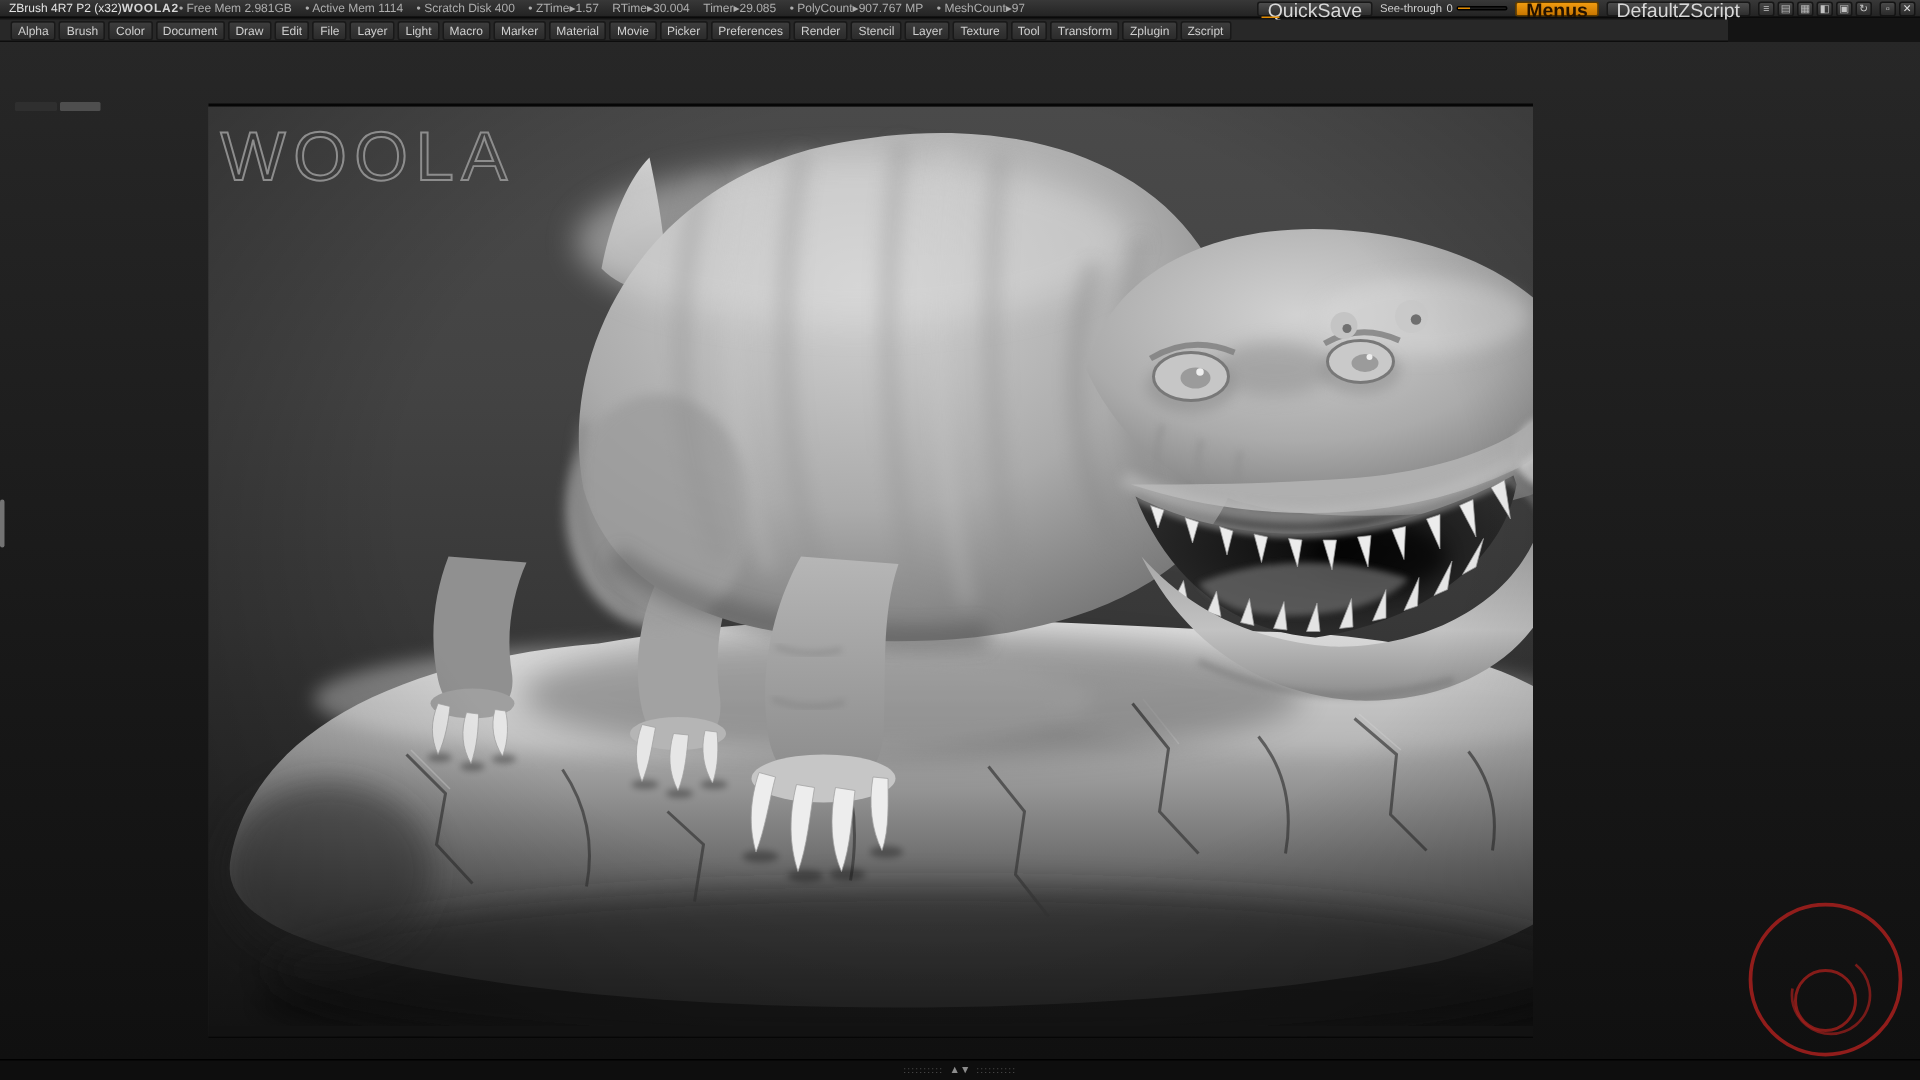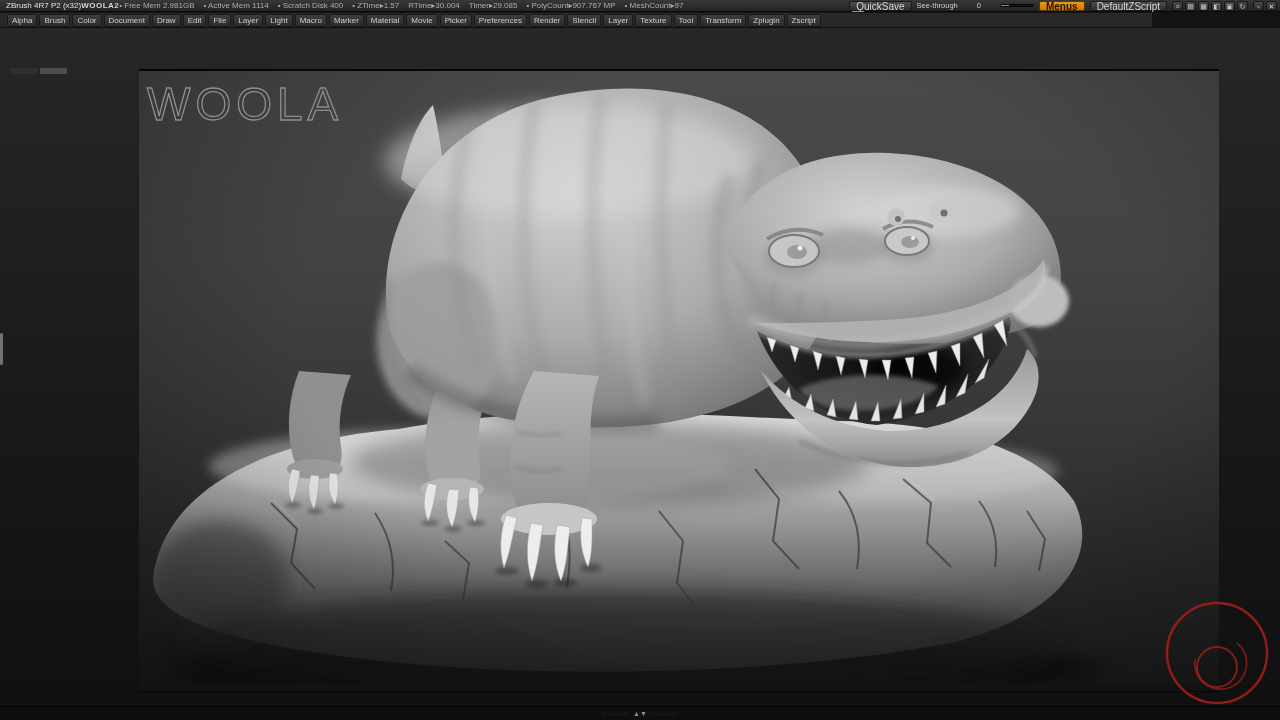--- a/index.html
+++ b/index.html
@@ -9,26 +9,26 @@
 
   
   .titlebar { position:absolute; top:0; left:0; width:1280px; height:12px;
               background:linear-gradient(#383838,#232323); border-bottom:1px solid #0a0a0a;
               display:flex; align-items:center; font-size:8px; color:#c9c9c9; white-space:nowrap; }
   .tb-left { display:flex; align-items:center; padding-left:6px; overflow:hidden; }
   .tb-app { color:#e3e3e3; }
   .tb-doc { color:#d6d6d6; letter-spacing:.5px;font-weight:bold; }
   .tb-stats { display:flex; gap:9px; color:#adadad; }
   .tb-right { position:absolute; right:3px; top:0; height:12px; display:flex; align-items:center; gap:5px; }
-  .tb-btn { display:inline-block; padding:0 6px; height:10px; line-height:10px; font-size:10px;
+  .tb-btn { display:inline-block; padding:0 6px; height:10px; line-height:10px; font-size:13px;
             color:#d8d8d8; background:linear-gradient(#4d4d4d,#2e2e2e); border:1px solid #181818;
             border-radius:2px; position:relative; }
   .tb-btn.quicksave::after { content:""; position:absolute; left:2px; bottom:-2px; width:12px; height:1.5px; background:#e08a00; }
   .tb-btn.orange { background:linear-gradient(#f09b10,#c97700); color:#241300; border-color:#5a3a00; font-weight:bold; }
-  .seethrough { display:flex; align-items:center; gap:19px; font-size:7.5px; color:#cfcfcf; position:relative; padding-bottom:2px; }
+  .seethrough { display:flex; align-items:center; gap:3px; font-size:7.5px; color:#cfcfcf; position:relative; padding-bottom:2px; }
   .st-track { display:inline-block; width:34px; height:3px; background:#1c1c1c; border:1px solid #000; border-radius:2px; position:relative; }
   .st-fill { position:absolute; left:0; top:0; width:8px; height:100%; background:#e08a00; }
   .tb-icon { display:inline-block; width:11px; height:10px; line-height:10px; text-align:center; font-size:7px;
              color:#c2c2c2; background:linear-gradient(#484848,#2c2c2c); border:1px solid #161616; border-radius:2px; }
   .winbtn { display:inline-block; width:11px; height:10px; line-height:10px; text-align:center; font-size:7px;
             color:#dcdcdc; background:linear-gradient(#4a4a4a,#2a2a2a); border:1px solid #141414; border-radius:2px; }
 
   
   .menubar { position:absolute; top:13px; left:0; width:1152px; height:15px; background:#282828;
              border-bottom:1px solid #0d0d0d; display:flex; align-items:center; padding-left:7px; gap:2px; }
@@ -37,21 +37,21 @@
 
   
   .workspace { position:absolute; top:28px; left:0; width:1280px; height:678px;
                background:linear-gradient(#272727,#161616 70%, #101010); }
   .mini-nub { position:absolute; height:6px; border-radius:1px; }
   .nub-dark  { top:40px; left:10px; width:28px; background:#2f2f2f; }
   .nub-light { top:40px; left:40px; width:27px; background:#4e4e4e; }
   .left-scroll-nub { position:absolute; left:0; top:333px; width:3px; height:32px; background:#737373; border-radius:2px; }
 
   
-  .doc { position:absolute; left:139px; top:69px; width:1080px; height:623px;
+  .doc { position:absolute; left:139px; top:69px; width:883px; height:623px;
          background:linear-gradient(180deg,#4a4a4a 0%, #434343 30%, #383838 55%, #262626 85%, #1d1d1d 100%);
          border-top:2px solid #060606; border-bottom:1px solid #060606; overflow:hidden; }
   .doc svg.sculpt { position:absolute; left:0; top:0; }
   .doc-vignette { position:absolute; inset:0; pointer-events:none;
                   background:radial-gradient(ellipse at 55% 42%, rgba(0,0,0,0) 52%, rgba(0,0,0,.38) 100%); }
   .doc-bottom-strip { position:absolute; left:0; bottom:0; width:100%; height:7px; background:#121212; opacity:.92; }
 
   .artwork-title { position:absolute; left:8px; top:6px; font-size:46px; letter-spacing:5px;
                    color:transparent; -webkit-text-stroke:1.3px #8d8d8d; }
   .artist-credit { position:absolute; right:14px; bottom:16px; font-size:27px; letter-spacing:3px;

